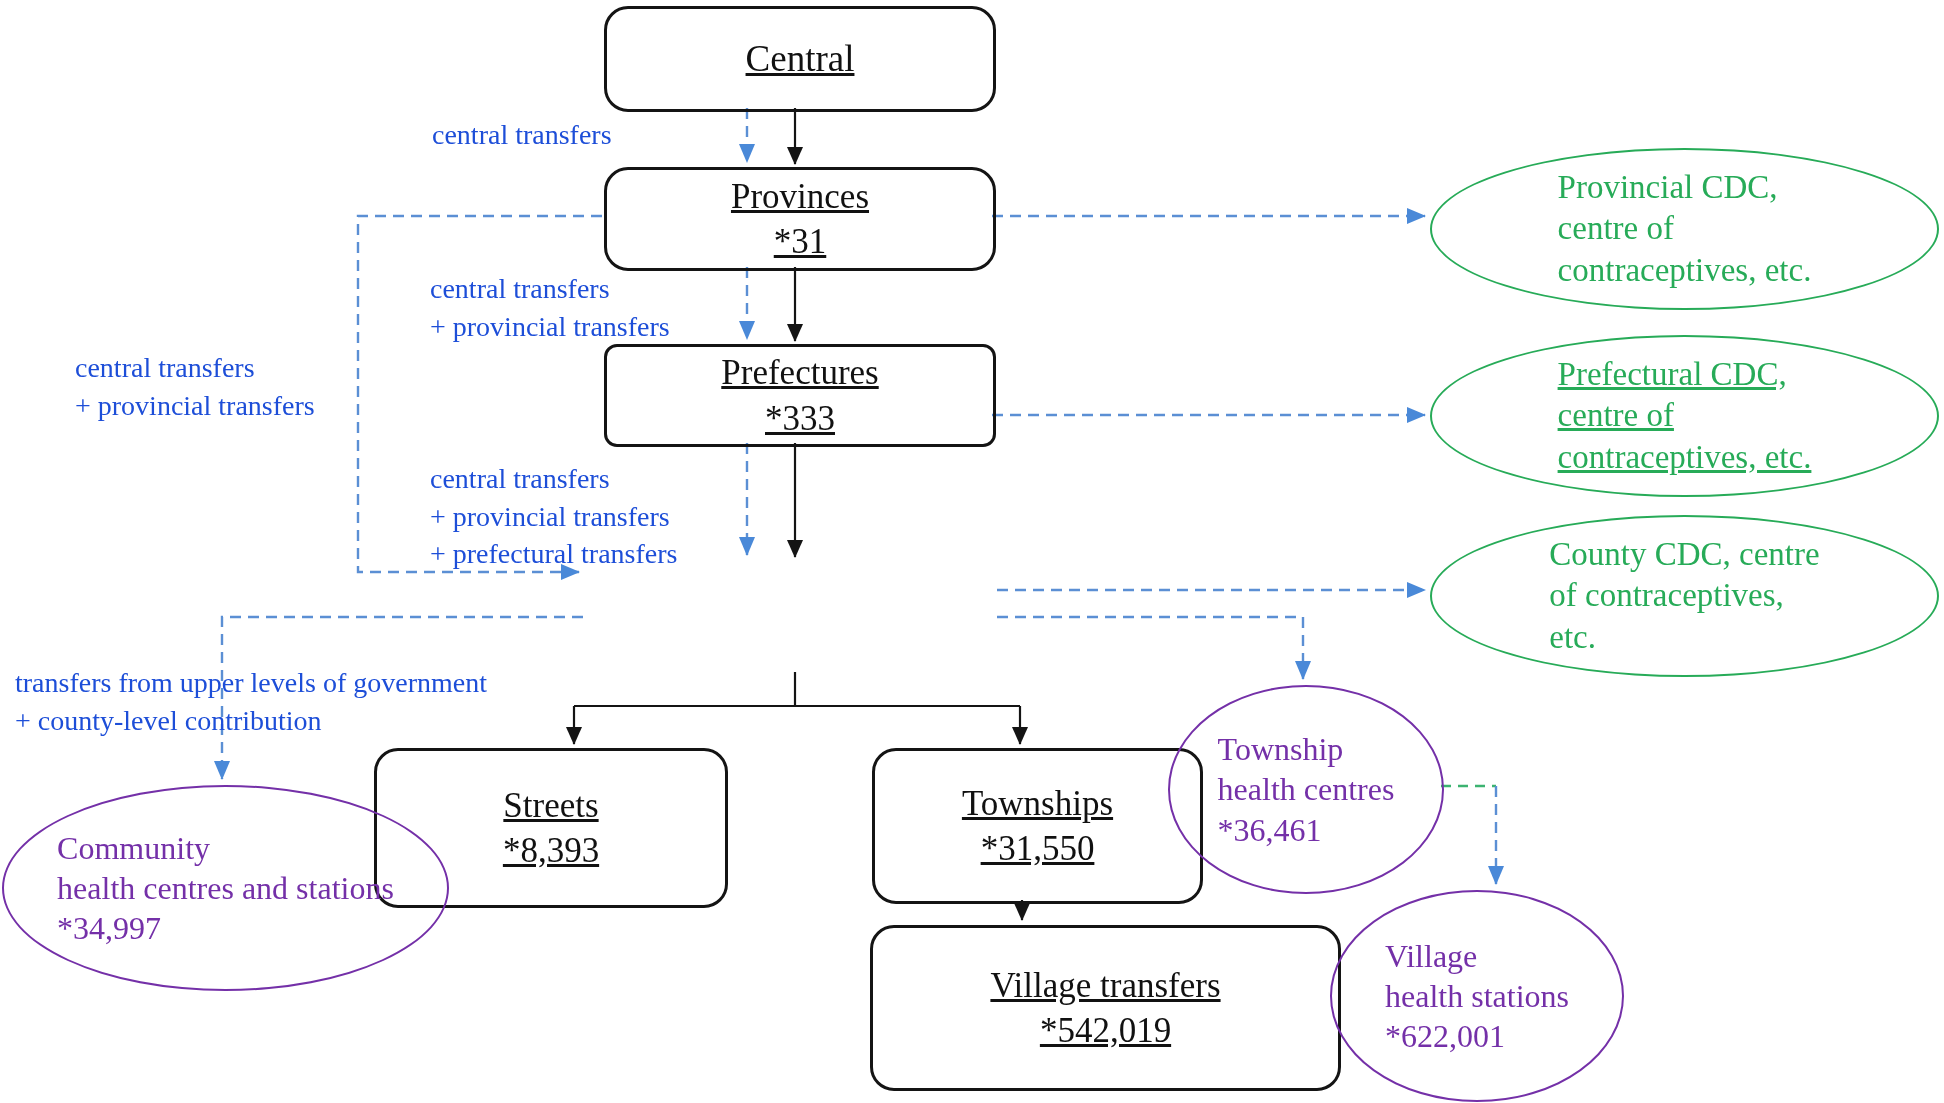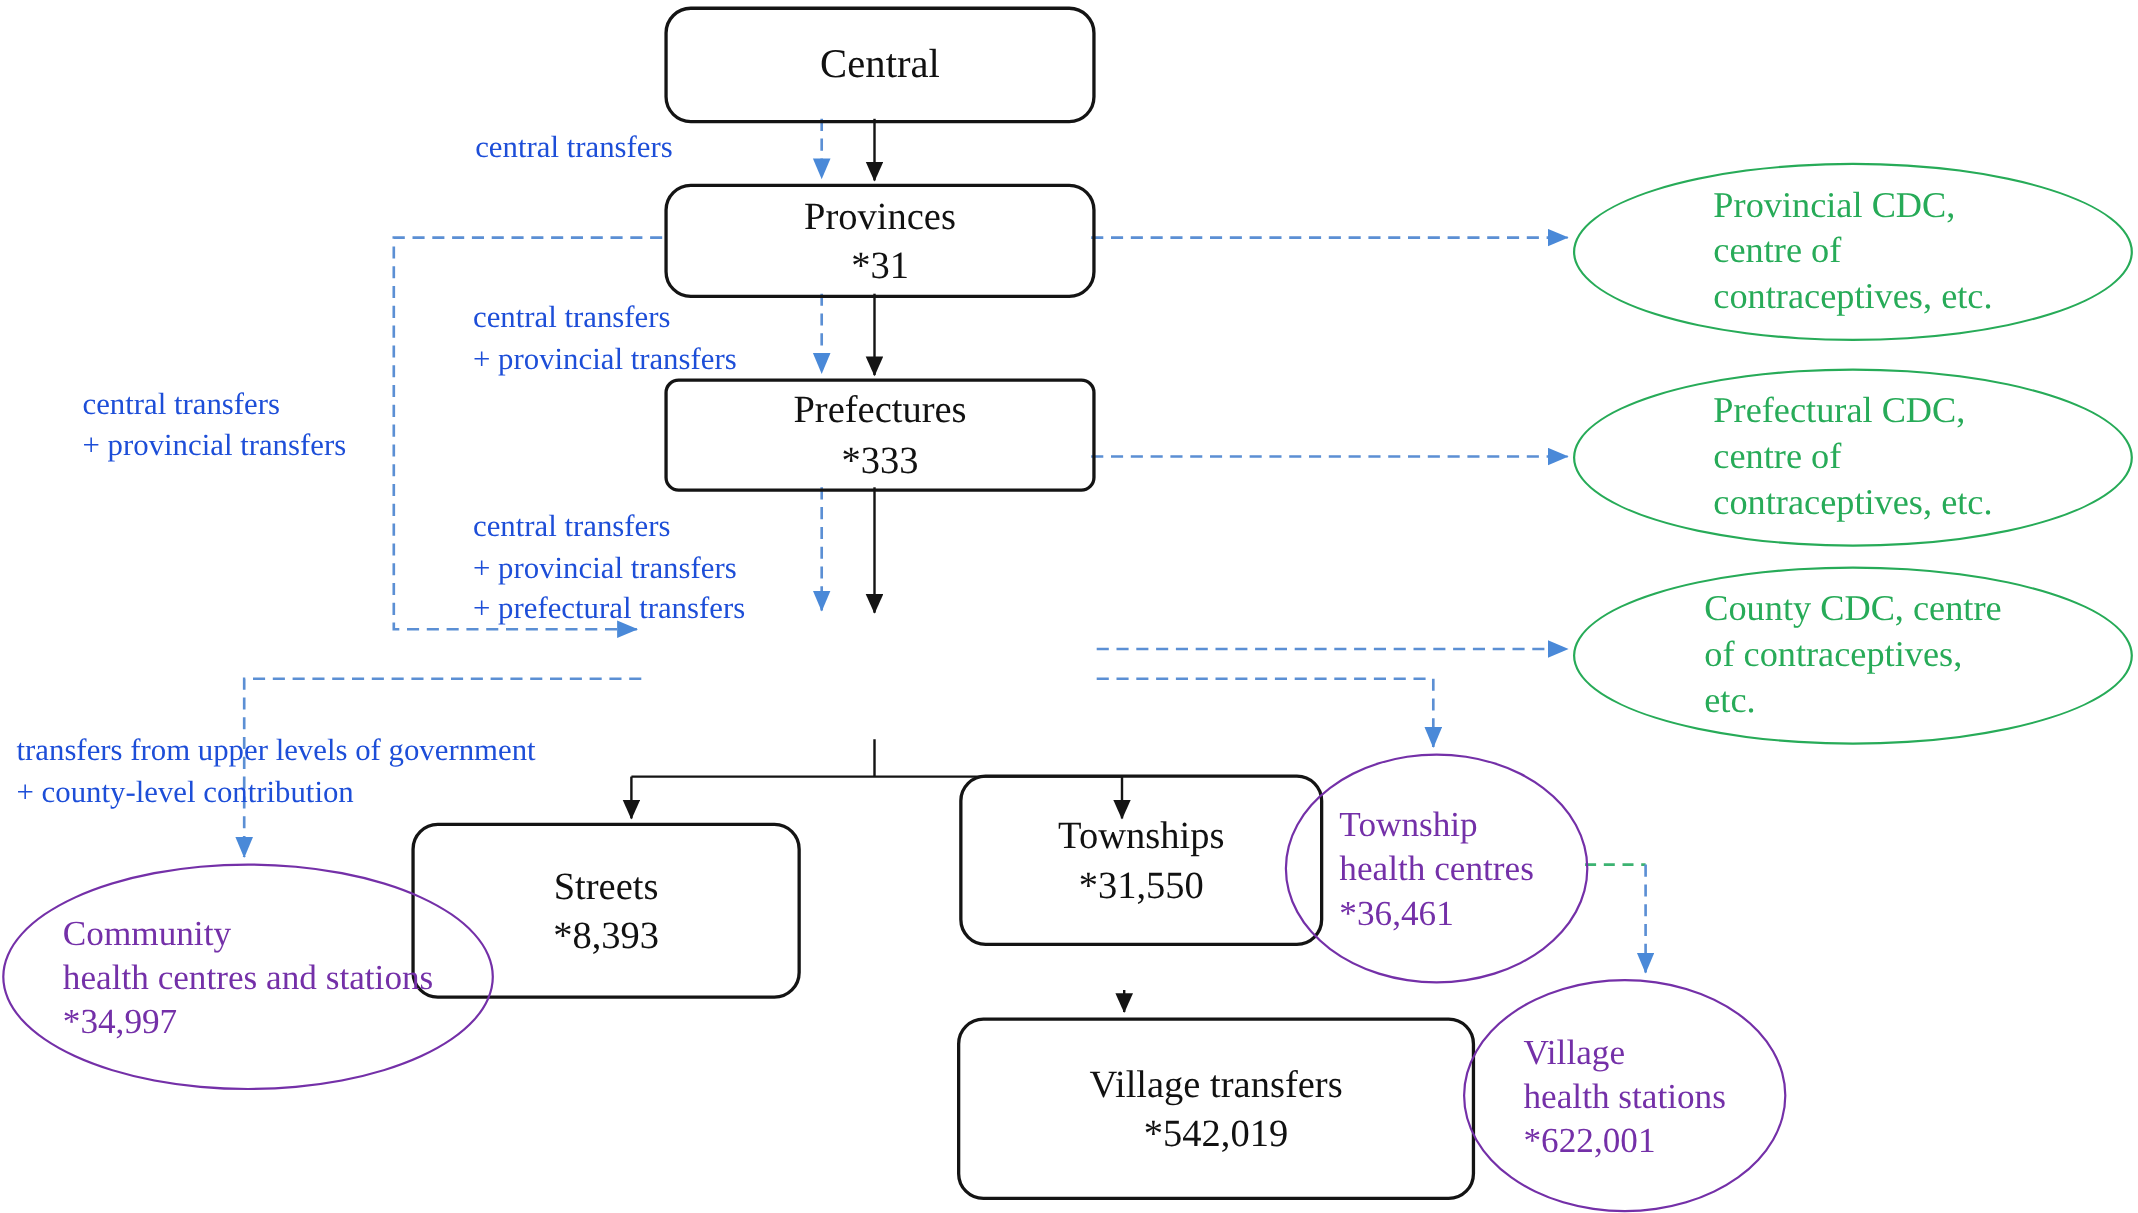--- a/index.html
+++ b/index.html
@@ -4,45 +4,45 @@
 <style>
   html,body{margin:0;padding:0;background:#ffffff;}
   #canvas{
     position:relative;width:1944px;height:1103px;background:#ffffff;overflow:hidden;
     font-family:"Liberation Serif","DejaVu Serif",serif;
   }
   #connectors{position:absolute;left:0;top:0;z-index:1;}
   .node{
     position:absolute;z-index:2;border:3px solid #141414;border-radius:24px;
     display:flex;flex-direction:column;align-items:center;justify-content:center;
-    text-align:center;color:#111111;font-size:35px;line-height:1.3;background:transparent;
+    text-align:center;color:#111111;font-size:35px;line-height:1.3;background:transparent;text-decoration:underline;
   }
   .node .count{display:block;}
   .ellipse{
     position:absolute;z-index:2;border-radius:50%;
     display:flex;align-items:center;justify-content:center;text-align:left;
     white-space:pre-line;background:transparent;line-height:1.26;
   }
   .ellipse.green{border:2.5px solid #27ab58;color:#27ab58;font-size:33px;}
   .ellipse.purple{border:2.5px solid #7430a8;color:#7430a8;font-size:32px;}
   .flow-label{
     position:absolute;z-index:3;color:#1d4ed8;font-size:28px;line-height:1.34;
     white-space:pre-line;
   }
   
   .n-central{left:604px;top:6px;width:386px;height:100px;font-size:37px;}
   .n-provinces{left:604px;top:167px;width:386px;height:98px;}
   .n-prefectures{left:604px;top:344px;width:386px;height:97px;border-radius:13px;}
   .n-districts{left:585px;top:560px;width:410px;height:112px;}
   .n-streets{left:374px;top:748px;width:348px;height:154px;}
-  .n-townships{left:872px;top:704px;width:325px;height:150px;text-align:center;}
+  .n-townships{left:872px;top:748px;width:325px;height:150px;text-align:center;}
   .n-village-committees{left:870px;top:925px;width:465px;height:160px;}
   
   .e-provincial{left:1430px;top:148px;width:505px;height:158px;}
-  .e-prefectural{left:1430px;top:335px;width:505px;height:158px;}
+  .e-prefectural{left:1430px;top:335px;width:505px;height:158px;text-decoration:underline;}
   .e-county{left:1430px;top:515px;width:505px;height:158px;}
   .e-community{left:2px;top:785px;width:443px;height:202px;}
   .e-township-hc{left:1168px;top:685px;width:272px;height:205px;font-size:31px;}
   .e-village-hs{left:1330px;top:890px;width:290px;height:208px;}
   
   .l-central-1{left:432px;top:116px;}
   .l-central-2{left:430px;top:270px;}
   .l-left{left:75px;top:349px;}
   .l-three{left:430px;top:460px;}
   .l-upper{left:15px;top:664px;}

